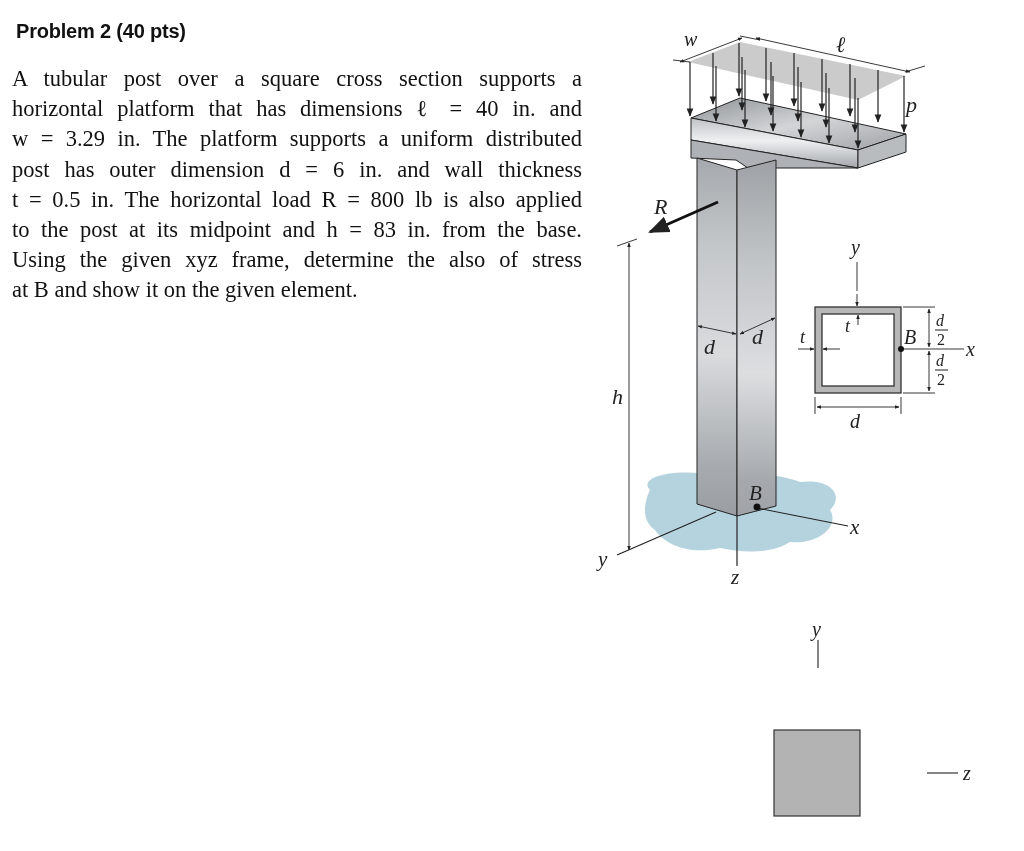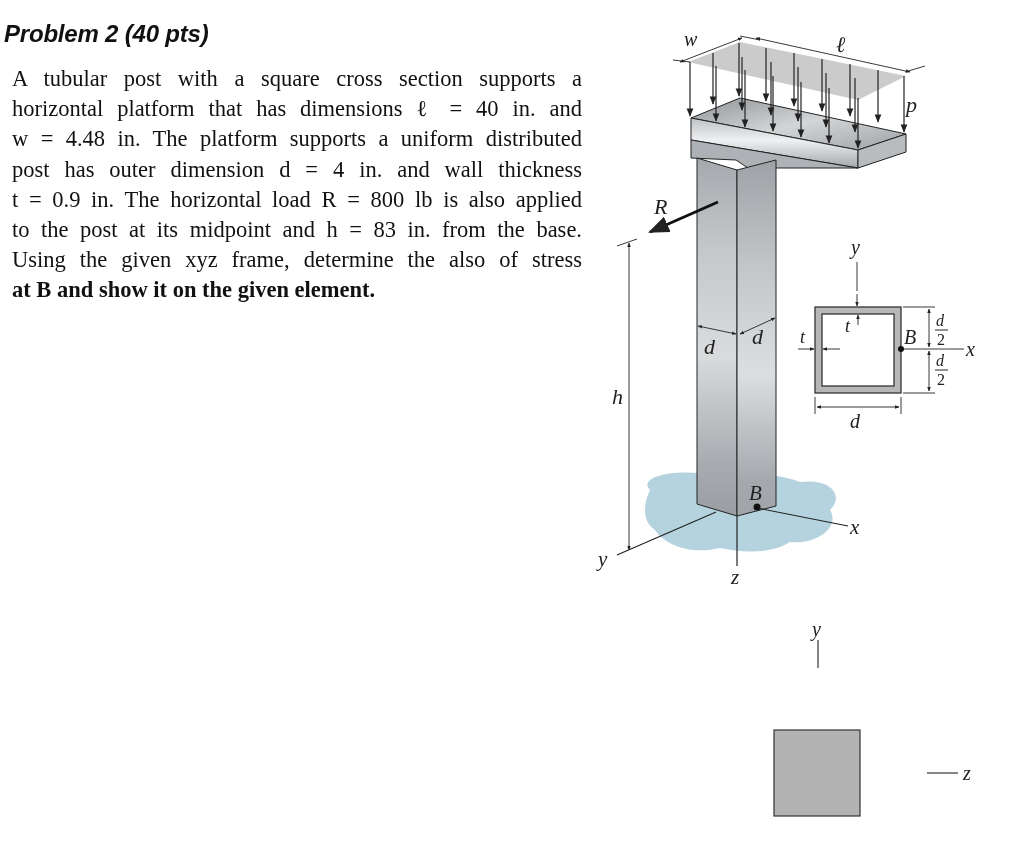--- a/index.html
+++ b/index.html
@@ -1,43 +1,43 @@
 <!DOCTYPE html>
 <html><head>
   <meta charset="utf-8">
   <style>
     * { margin: 0; padding: 0; box-sizing: border-box; }
     html, body { width: 1024px; height: 851px; background: #ffffff; overflow: hidden; }
     body { position: relative; font-family: "Liberation Serif", serif; color: #111; }
     .title {
-      position: absolute; left: 4px; top: 20px;
+      position: absolute; left: 16px; top: 20px;
       font-family: "Liberation Sans", sans-serif; font-weight: bold;
-      font-size: 24px; letter-spacing: -0.2px; font-style: italic;
+      font-size: 20px; letter-spacing: -0.2px;
     }
     .problem {
       position: absolute; left: 12px; top: 64px; width: 570px;
       font-size: 22.5px; line-height: 30.2px; text-align: justify;
       text-align-last: left;
     }
     .problem .line { display: block; text-align: justify; text-align-last: justify; white-space: nowrap; }
-    .problem .line.last { text-align-last: left; font-weight: bold; }
+    .problem .line.last { text-align-last: left; }
     .figure { position: absolute; left: 0; top: 0; width: 1024px; height: 851px; }
     .lbl { font-family: "Liberation Serif", serif; font-style: italic; fill: #222; }
   </style>
 </head>
 <body>
 
 <div class="title">Problem 2 (40 pts)</div>
 
 <div class="problem">
-  <span class="line">A tubular post with a square cross section supports a</span>
+  <span class="line">A tubular post over a square cross section supports a</span>
   <span class="line">horizontal platform that has dimensions ℓ = 40 in. and</span>
-  <span class="line">w = 4.48 in. The platform supports a uniform distributed</span>
-  <span class="line">post has outer dimension d = 4 in. and wall thickness</span>
-  <span class="line">t = 0.9 in. The horizontal load R = 800 lb is also applied</span>
+  <span class="line">w = 3.29 in. The platform supports a uniform distributed</span>
+  <span class="line">post has outer dimension d = 6 in. and wall thickness</span>
+  <span class="line">t = 0.5 in. The horizontal load R = 800 lb is also applied</span>
   <span class="line">to the post at its midpoint and h = 83 in. from the base.</span>
   <span class="line">Using the given xyz frame, determine the also of stress</span>
   <span class="line last">at B and show it on the given element.</span>
 </div>
 
 <svg class="figure" viewBox="0 0 1024 851" xmlns="http://www.w3.org/2000/svg">
   <defs>
     <linearGradient id="gPostL" x1="0" y1="0" x2="0" y2="1">
       <stop offset="0" stop-color="#a5a9ad"></stop>
       <stop offset="0.25" stop-color="#c4c7ca"></stop>

